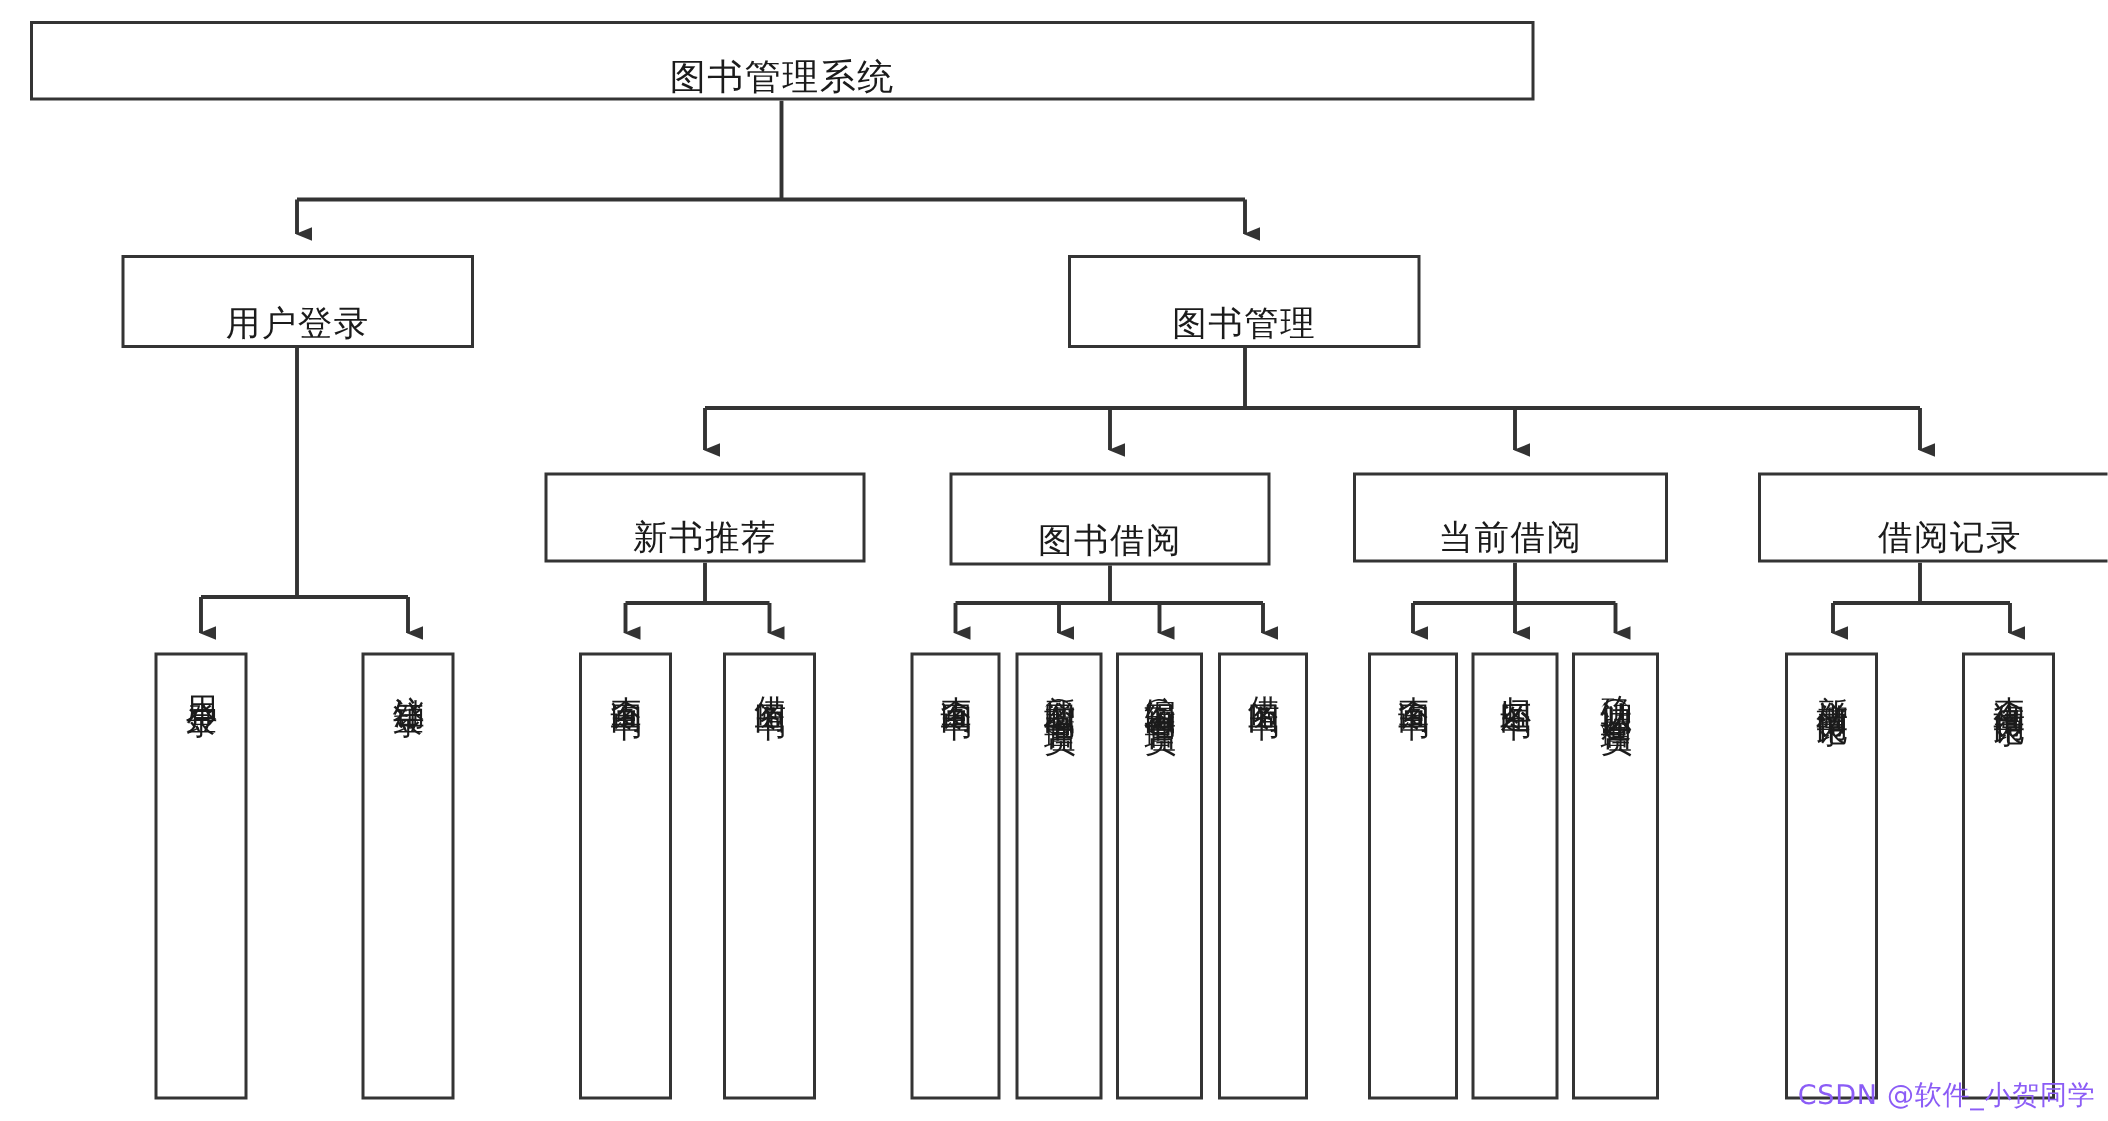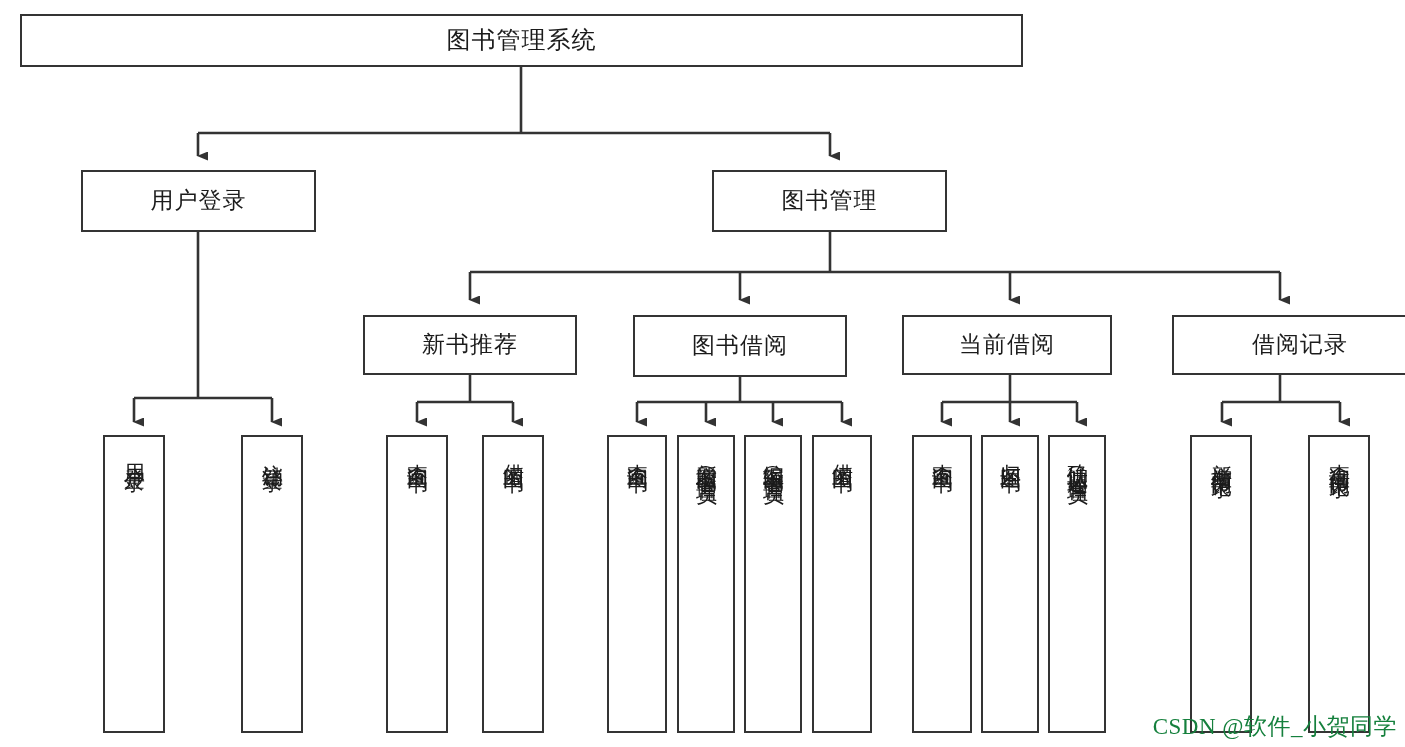--- a/index.html
+++ b/index.html
@@ -14,21 +14,21 @@
   #diagram{
     position:absolute;left:0;top:0;width:1405px;height:747px;
   }
   
   .node{
     position:absolute;
     box-sizing:border-box;
     background:#ffffff;
     border:2px solid #343434;
     display:flex;
-    align-items:center;
+    align-items:flex-end;
     justify-content:center;
     color:#1b1b1b;
     z-index:3;
   }
   .node .label{
     display:block;
     line-height:1.18;
     letter-spacing:1px;
     white-space:nowrap;
   }
@@ -55,26 +55,25 @@
 
   
   #wires{
     position:absolute;left:0;top:0;width:1405px;height:747px;
     z-index:1;pointer-events:none;
   }
   
   #watermark{
     position:absolute;
     right:8px;bottom:5px;
-    font-size:23px;
-    color:#15803d;
+    font-size:18px;
+    color:#8b5cf6;
     letter-spacing:0.5px;
     z-index:5;
     white-space:nowrap;
-    font-family:Liberation Serif, serif;
   }
 </style>
 </head>
 <body>
 
 <div id="diagram">
 
   <svg id="wires" viewBox="0 0 1405 747" xmlns="http://www.w3.org/2000/svg">
     <defs>
       <marker id="arw" markerWidth="9" markerHeight="11" refX="4.5" refY="10" orient="auto" markerUnits="userSpaceOnUse">

